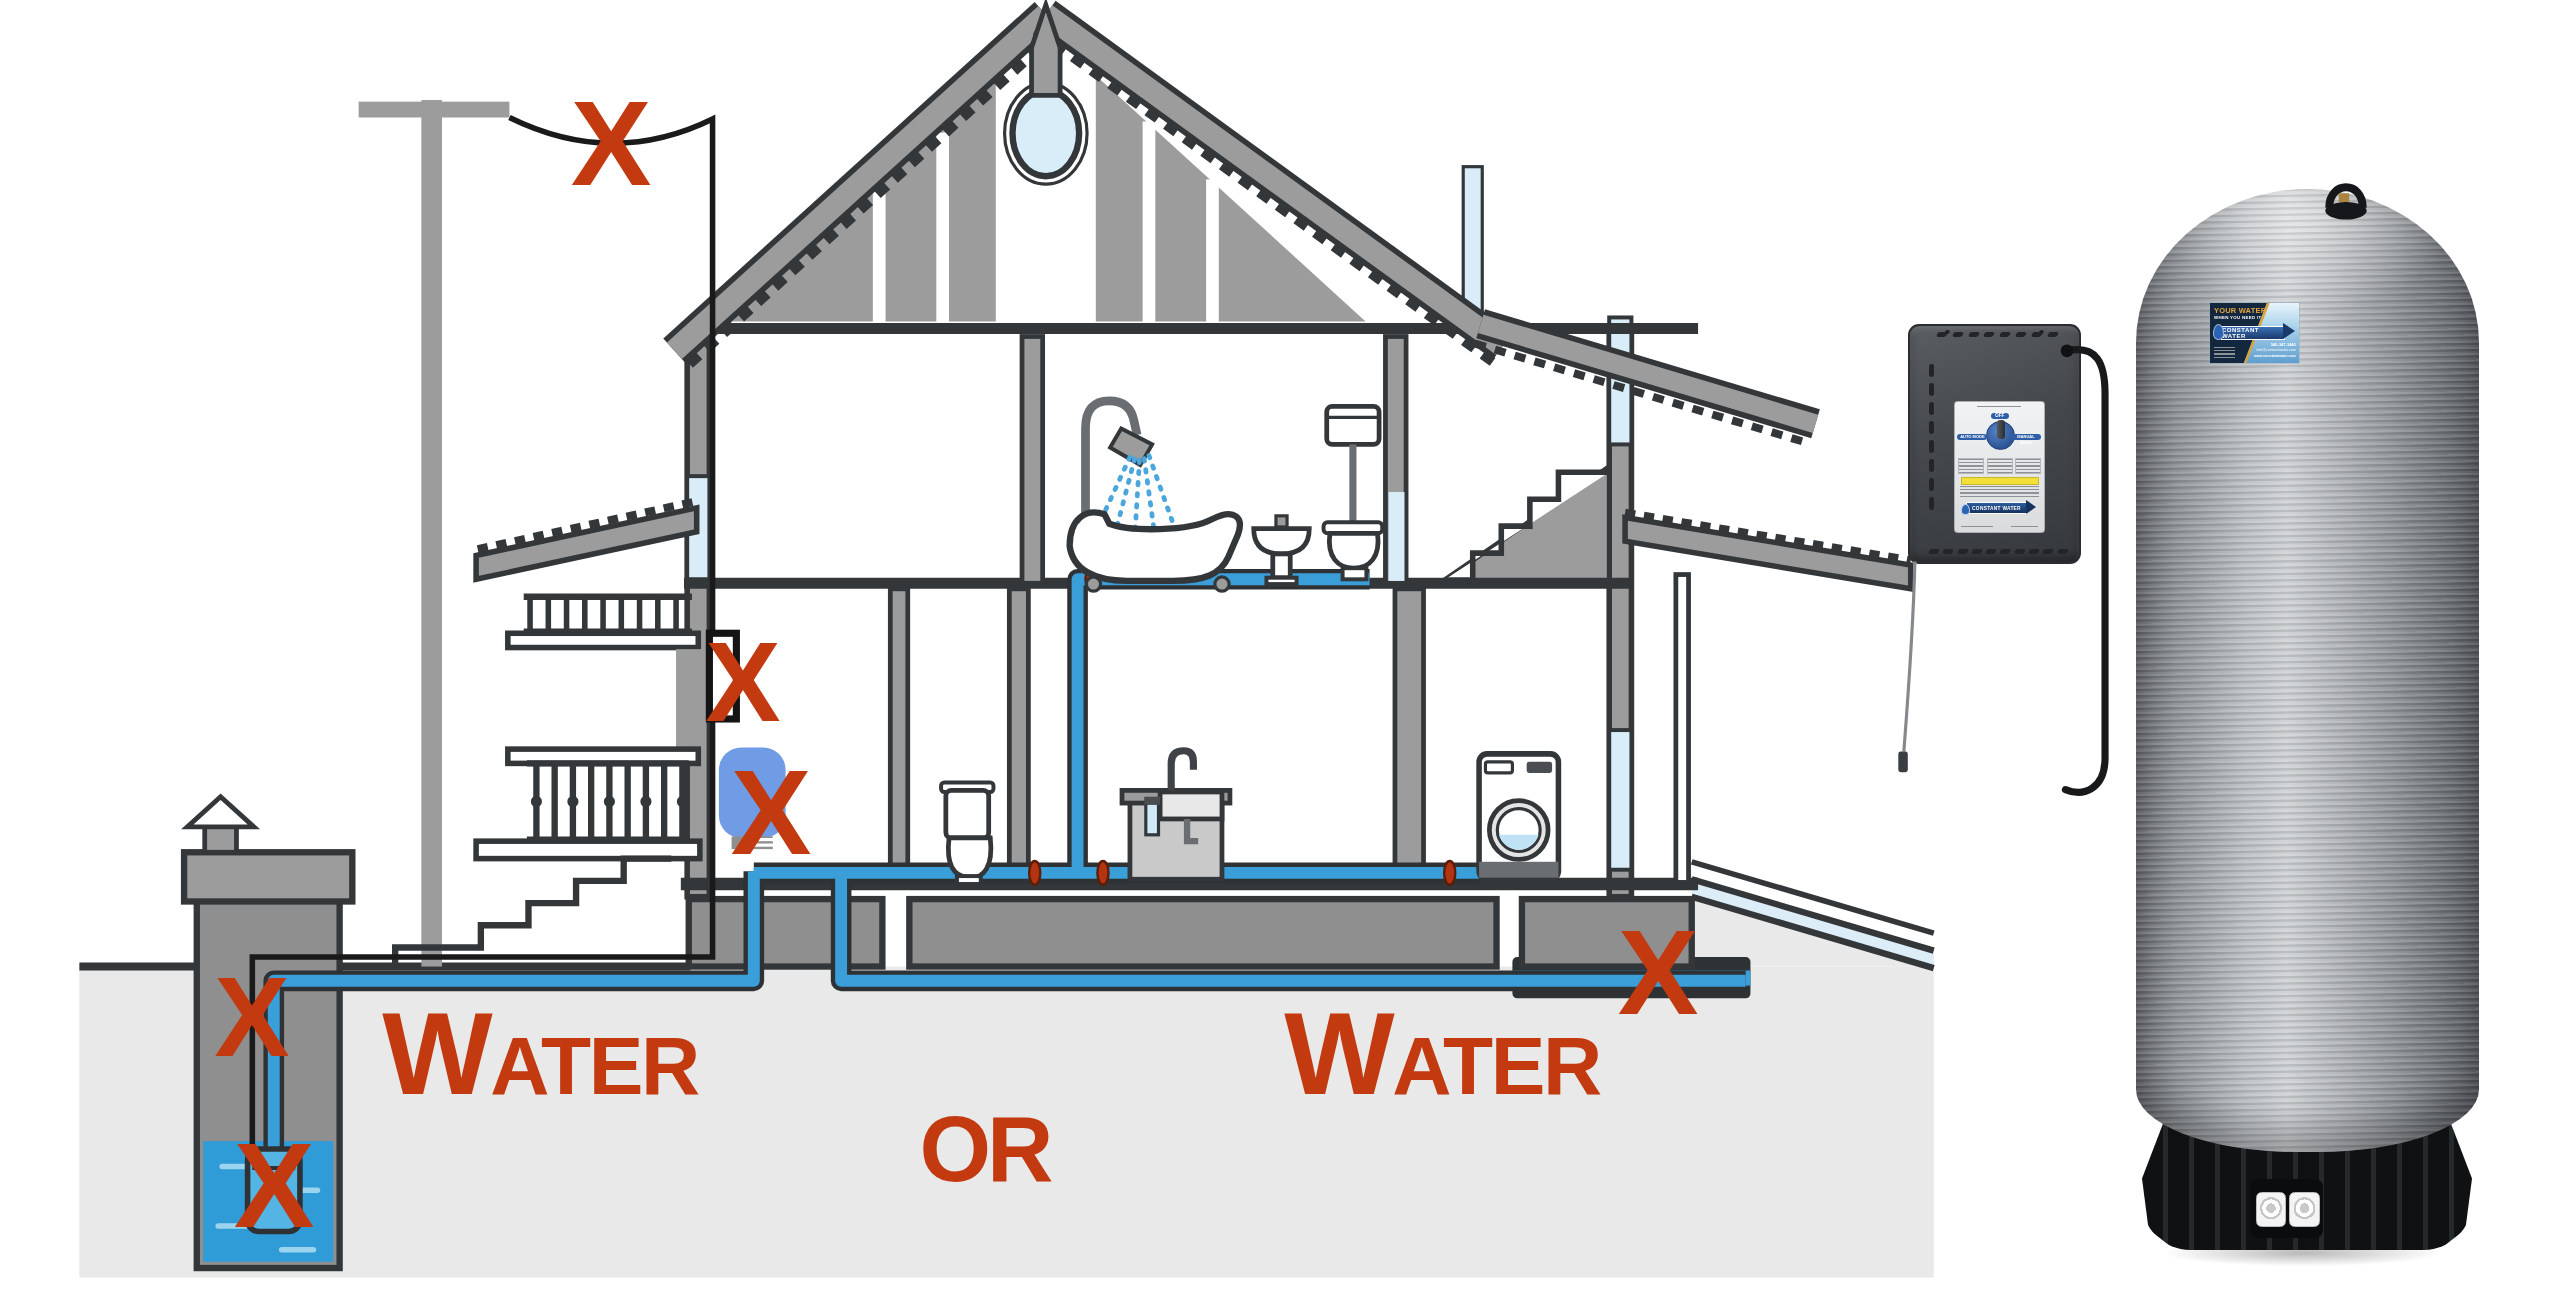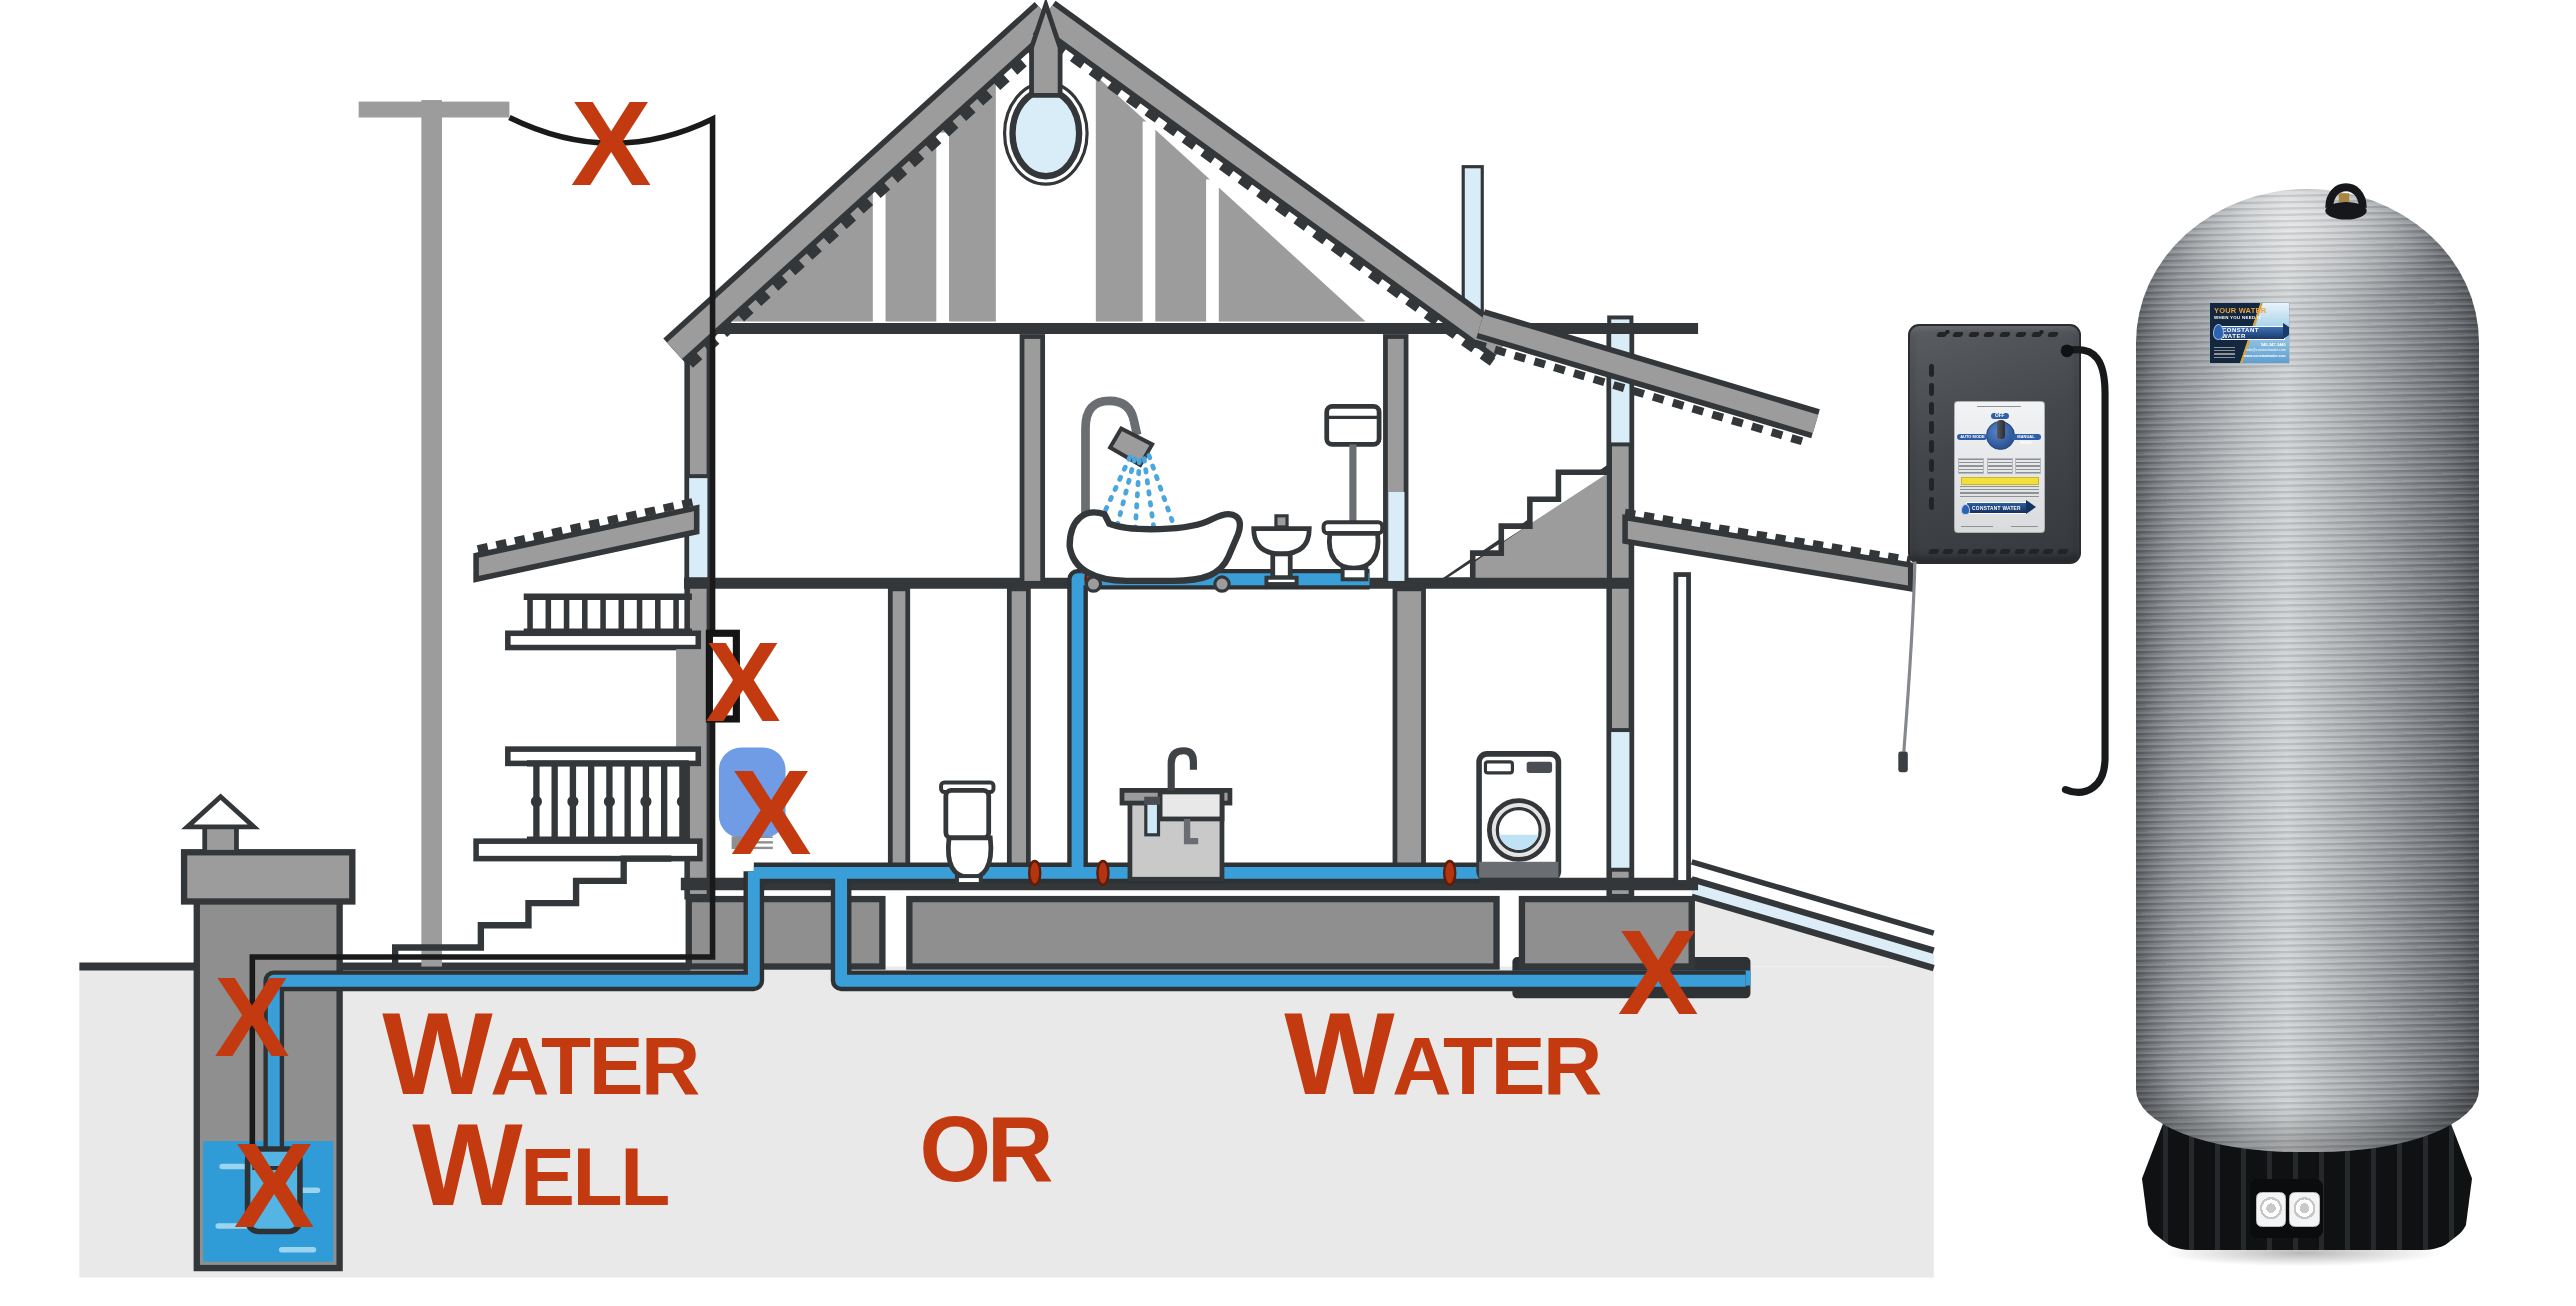--- a/index.html
+++ b/index.html
@@ -78,21 +78,21 @@
         clip-path:polygon(9% 0,91% 0,100% 52%,98% 86%,90% 100%,10% 100%,2% 86%,0 52%);
         border-radius:0 0 48px 48px;}
   .tank-shadow{position:absolute;left:2104px;top:1234px;width:397px;height:38px;
         background:radial-gradient(ellipse 50% 50% at 50% 50%,rgba(0,0,0,.28),rgba(0,0,0,0) 70%);}
   .fitting-bay{position:absolute;left:2250px;top:1179px;width:73px;height:59px;background:#0a0c0e;
         border-radius:8px;}
   .fitting{position:absolute;top:12.7px;width:28.6px;height:33px;border-radius:5.6px;
         background:radial-gradient(circle at 50% 46%,#c9c9c9 0 4.8px,#ffffff 4.8px 8.7px,#c6c6c6 8.7px 11px,#f4f4f4 11px);
         border:0.8px solid #b9bdc0;}
   .fit-l{left:5.6px;} .fit-r{left:39px;}
-  .tank-label{position:absolute;left:2210px;top:303px;width:79px;height:60px;overflow:hidden;
+  .tank-label{position:absolute;left:2210px;top:303px;width:89px;height:60px;overflow:hidden;
         background:linear-gradient(180deg,#e8f4fb 0%,#a9d2ea 40%,#5f9fd0 100%);
         box-shadow:0 0 0 0.4px #8fa6ba;}
   .tl-navy{position:absolute;inset:0;background:#13273f;
         clip-path:polygon(0 0,64% 0,38% 100%,0 100%);}
   .tl-gold{position:absolute;inset:0;background:#d9a33c;
         clip-path:polygon(64% 0,67% 0,41% 100%,38% 100%);}
   .tl-head{position:absolute;left:4px;top:3.2px;color:#e8a33d;font-weight:700;font-size:7.5px;letter-spacing:0.2px;}
   .tl-tag{position:absolute;left:4px;top:12px;color:#fff;font-weight:700;font-size:4.4px;letter-spacing:0.3px;}
   .tl-arrow{left:11px;top:23px;width:62px;height:12px;font-size:6px;letter-spacing:0.5px;
         background:linear-gradient(#3b70b5,#1b3a6b);}
@@ -343,21 +343,20 @@
         <rect x="906" y="942" width="84" height="114" rx="28" fill="#6f9ce5"></rect>
         <rect x="922" y="1054" width="52" height="16" fill="#8f8f8f"></rect>
         <rect x="946" y="1056" width="36" height="4" fill="#ffffff"></rect>
           <rect x="946" y="1063" width="36" height="4" fill="#ffffff"></rect>
       </g>
     </g>
   </svg>
 
   <div class="src-label label-ww">
     <div>Water</div>
-    <div>Well</div>
   </div>
   <div class="src-label label-or">or</div>
   <div class="src-label label-pw">
     <div>Water</div>
   </div>
 
   <div class="xmark x-powerline">X</div>
   <div class="xmark x-panel">X</div>
   <div class="xmark x-presstank">X</div>
   <div class="xmark x-wellshaft">X</div>

